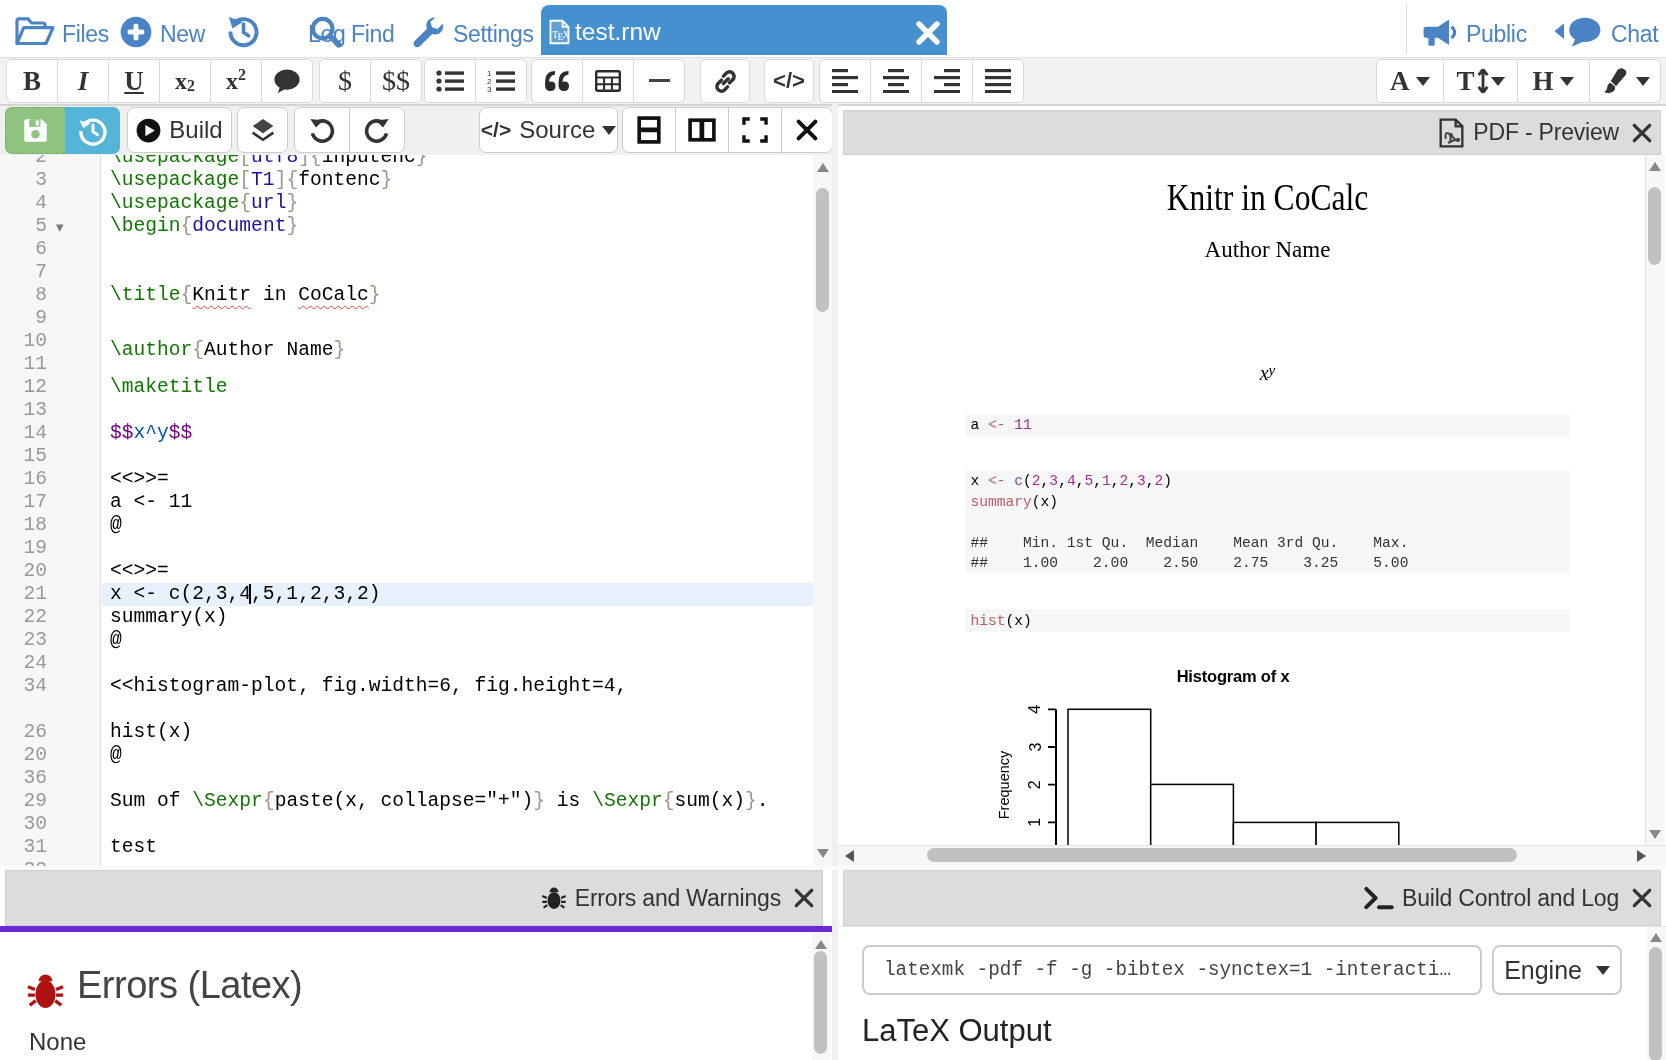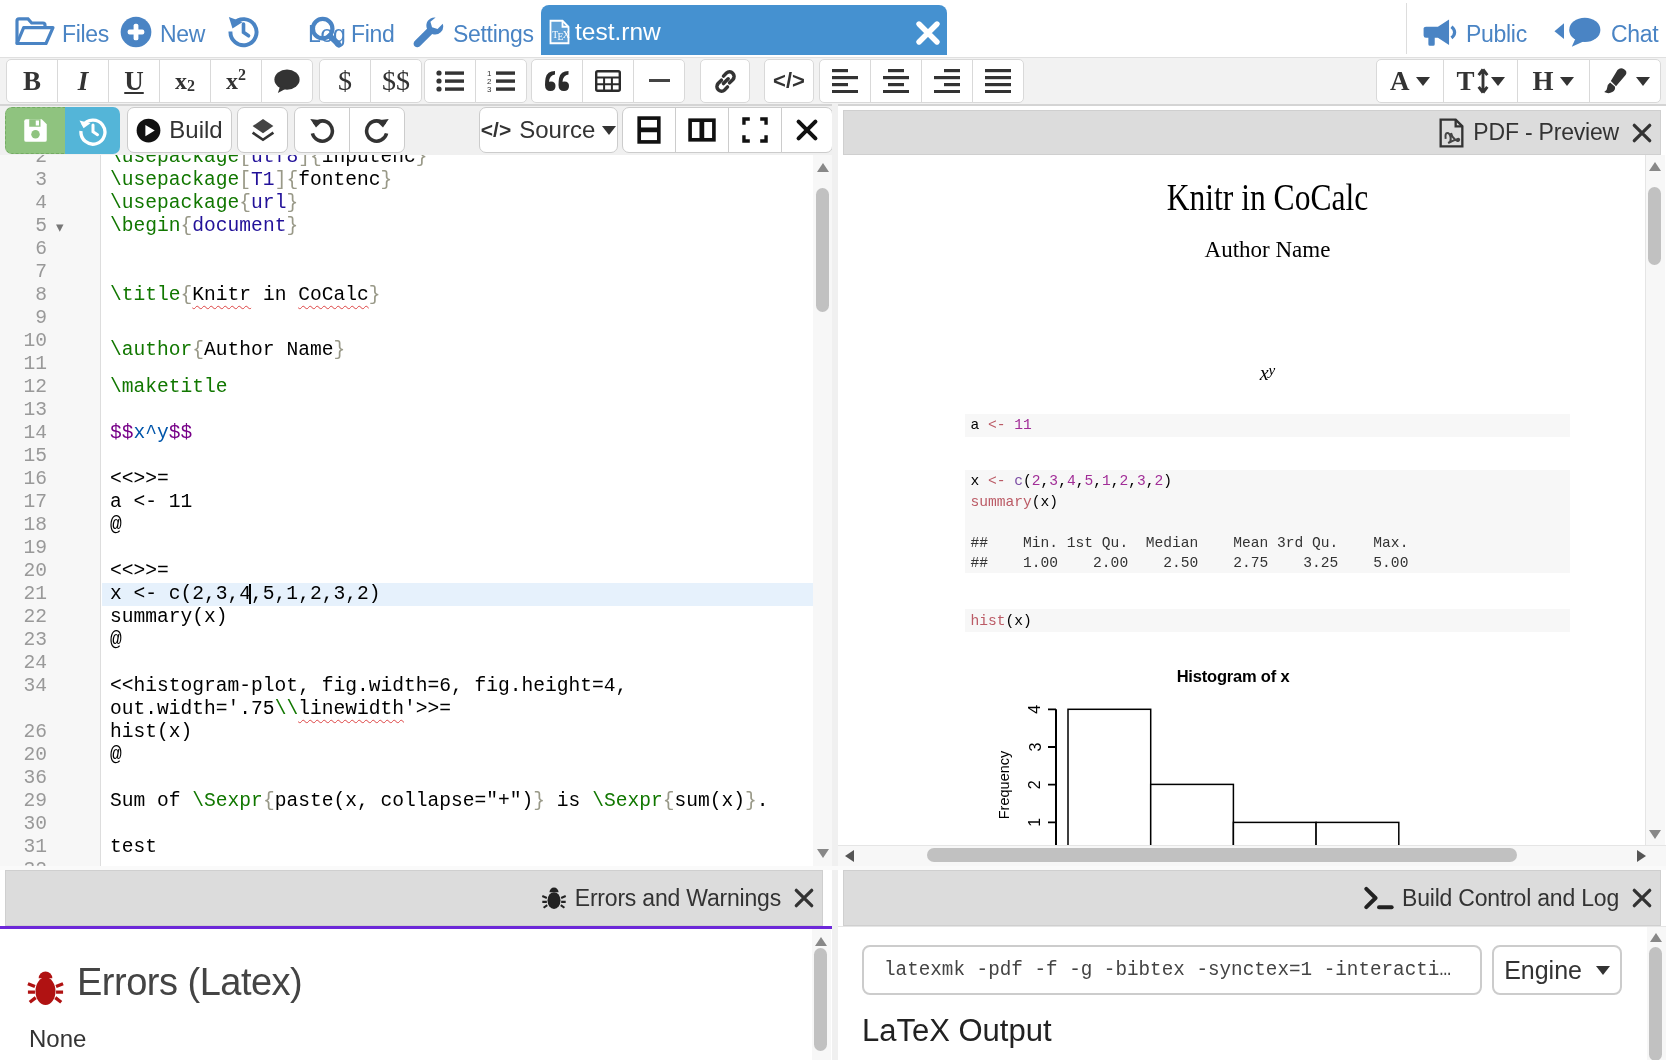--- a/index.html
+++ b/index.html
@@ -390,21 +390,20 @@
   <div class="ln" style="top:220.6px;"><span class="k">\maketitle</span></div>
   <div class="ln" style="top:266.6px;"><span class="m">$$</span><span class="v">x^y</span><span class="m">$$</span></div>
   <div class="ln" style="top:312.6px;">&lt;&lt;&gt;&gt;=</div>
   <div class="ln" style="top:335.6px;">a &lt;- 11</div>
   <div class="ln" style="top:358.6px;">@</div>
   <div class="ln" style="top:404.6px;">&lt;&lt;&gt;&gt;=</div>
   <div class="ln" style="top:427.6px;">x &lt;- c(2,3,4,5,1,2,3,2)</div>
   <div class="ln" style="top:450.6px;">summary(x)</div>
   <div class="ln" style="top:473.6px;">@</div>
   <div class="ln" style="top:519.6px;">&lt;&lt;histogram-plot, fig.width=6, fig.height=4,</div>
-  <div class="ln" style="top:542.6px;">out.width='.75<span class="k">\\</span><span class="sq">linewidth</span>'&gt;&gt;=</div>
   <div class="ln" style="top:565.6px;">hist(x)</div>
   <div class="ln" style="top:588.6px;">@</div>
   <div class="ln" style="top:634.6px;">Sum of <span class="k">\Sexpr</span><span class="b">{</span>paste(x, collapse="+")<span class="b">}</span> is <span class="k">\Sexpr</span><span class="b">{</span>sum(x)<span class="b">}</span>.</div>
   <div class="ln" style="top:680.6px;">test</div>
   
   <div style="position:absolute;left:249px;top:429px;width:2px;height:20px;background:#000;"></div>
   
   <div id="edsb"></div>
   <div class="sbarrow" style="left:817px;top:8px;border-left:6px solid transparent;border-right:6px solid transparent;border-bottom:9px solid #888;"></div>
   <div class="sbthumb" style="left:816px;top:33px;width:13px;height:124px;"></div>
@@ -420,21 +419,21 @@
         <ellipse cx="10" cy="12" rx="5" ry="6.5"></ellipse>
         <path d="M6.5 5.5 a3.5 3.5 0 0 1 7 0 Z"></path>
     <path d="M4.5 10 L1 8.5 M4.5 13 L1 13 M4.8 15.5 L2 17.5 M15.5 10 L19 8.5 M15.5 13 L19 13 M15.2 15.5 L18 17.5" stroke="#222" stroke-width="1.6"></path>
       </g>
   </svg>
   <span style="margin-right:12px;">Errors and Warnings</span>
   <svg width="22" height="22" viewBox="0 0 20 20" style="margin-right:7px;">
     <path d="M3 3 L17 17 M17 3 L3 17" stroke="#333" stroke-width="3" stroke-linecap="round"></path>
   </svg>
 </div>
-<div id="errbody" style="position:absolute;left:0;top:926px;width:832px;height:134px;background:#fff;border-top:3px solid #6d28d9;">
+<div id="errbody" style="position:absolute;left:0;top:926px;width:832px;height:134px;background:#fff;border-top:6px solid #6d28d9;">
   <svg width="37" height="43" viewBox="0 0 20 22" style="position:absolute;left:27px;top:37px;">
     <g fill="#b01212">
         <ellipse cx="10" cy="13" rx="5.4" ry="7.5"></ellipse>
         <path d="M6.3 6 a3.7 3.7 0 0 1 7.4 0 Z"></path>
     <path d="M4.3 10.5 L0.5 9 M4.3 13.5 L0.5 13.5 M4.7 16.5 L1.5 19 M15.7 10.5 L19.5 9 M15.7 13.5 L19.5 13.5 M15.3 16.5 L18.5 19" stroke="#b01212" stroke-width="1.8"></path>
       </g>
   </svg>
   <div style="position:absolute;left:77px;top:32px;font-size:38px;color:#444;letter-spacing:-0.5px;">Errors (Latex)</div>
   <div style="position:absolute;left:29px;top:96px;font-size:24px;color:#333;">None</div>
   <div class="sbtrack" style="left:812px;top:0;width:19px;height:134px;"></div>

